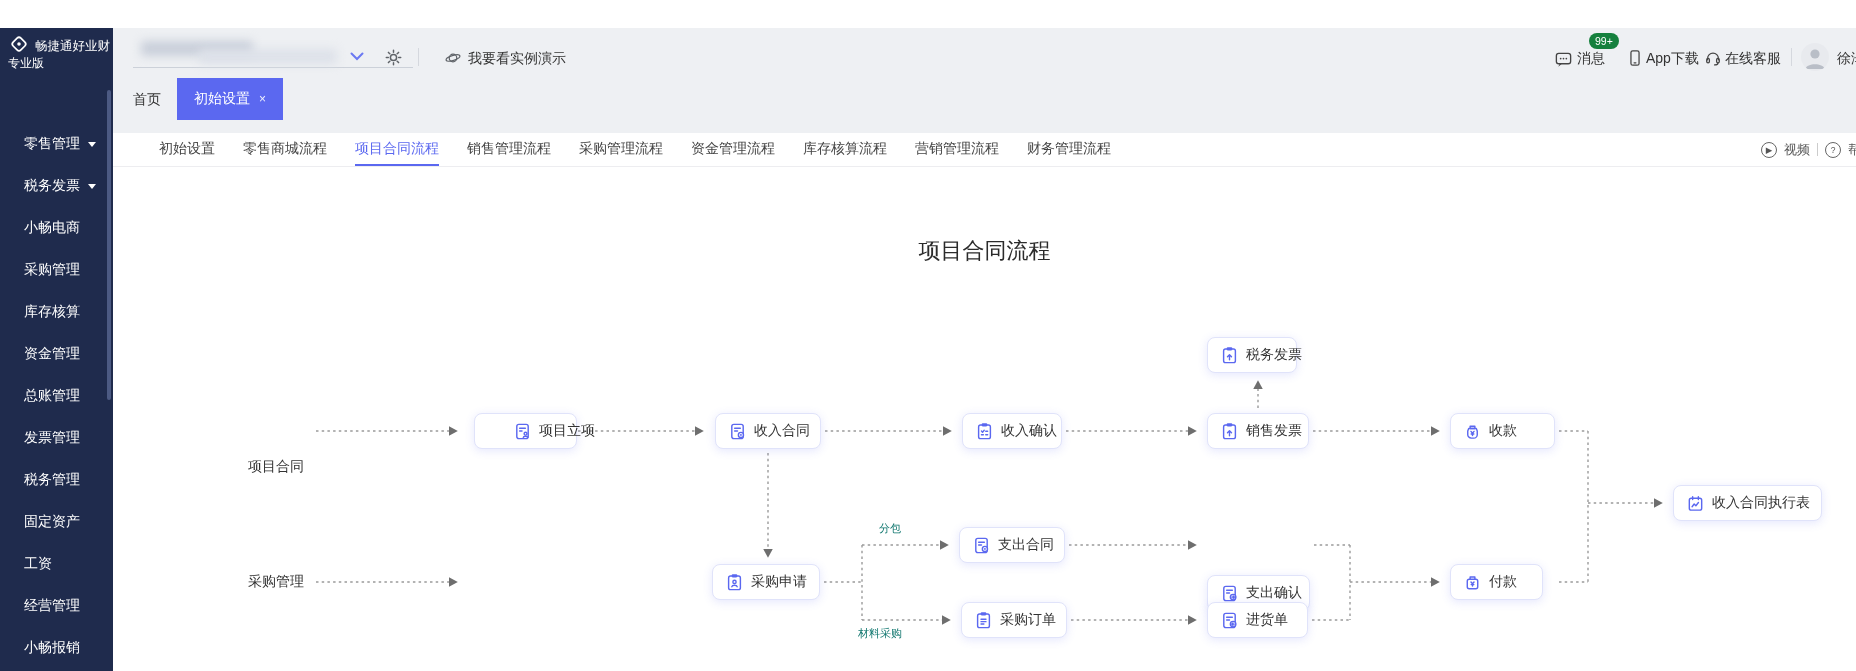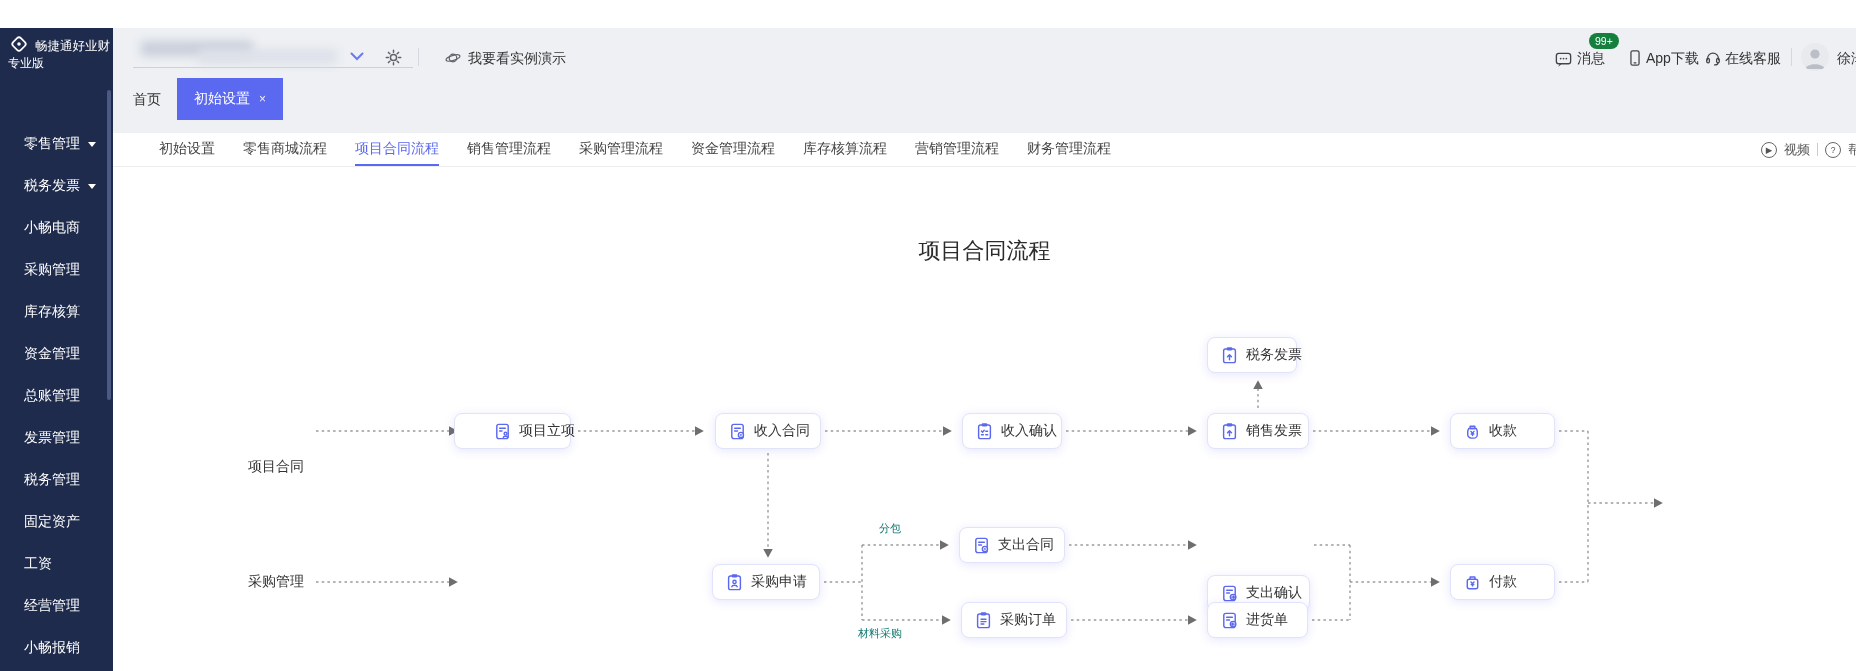--- a/index.html
+++ b/index.html
@@ -246,21 +246,21 @@
       <path d="M1588 431V582"></path>
       <path d="M1588 503H1661" marker-end="url(#arr)"></path>
     </g>
   </svg>
 
   <span class="rowlabel" style="left:248px;top:422px;margin-top:36px;">项目合同</span>
   <span class="rowlabel" style="left:248px;top:573px;">采购管理</span>
   <span class="branchlabel" style="left:879px;top:521px;">分包</span>
   <span class="branchlabel" style="left:858px;top:626px;">材料采购</span>
 
-  <div class="node" style="left:454px;top:413px;width:117px;padding-left:38px;">
+  <div class="node" style="left:474px;top:413px;width:103px;padding-left:38px;">
     <span class="nicon">
       <svg viewBox="0 0 20 20" fill="none" stroke="#5b68f0" stroke-width="1.5" stroke-linecap="round" stroke-linejoin="round">
         <rect x="4" y="2.5" width="12" height="15" rx="2.2"></rect>
           <path d="M7 6.5h6M7 9.5h2.5"></path>
         <circle cx="13.2" cy="12.3" r="1.5"></circle>
           <path d="M10.8 16.2c.3-1.7 4.5-1.7 4.8 0"></path>
       </svg>
     </span>
     <span>项目立项</span>
   </div>
@@ -314,20 +314,30 @@
     <span class="nicon">
       <svg viewBox="0 0 20 20" fill="none" stroke="#5b68f0" stroke-width="1.5" stroke-linecap="round" stroke-linejoin="round">
         <path d="M7.5 4.5h5v2.3h-5z"></path>
         <path d="M6 6.8h8l1 2.6v3.9A3.7 3.7 0 0111.3 17H8.7A3.7 3.7 0 015 13.3V9.4z"></path>
         <path d="M8.4 9.9l1.6 1.9 1.6-1.9M10 11.8v2.5M8.6 12.7h2.8"></path>
       </svg>
     </span>
     <span>收款</span>
   </div>
 
+  <div class="node" style="left:1673px;top:485px;width:149px;">
+    <span class="nicon">
+      <svg viewBox="0 0 20 20" fill="none" stroke="#5b68f0" stroke-width="1.5" stroke-linecap="round" stroke-linejoin="round">
+        <rect x="3.5" y="4.5" width="13" height="12.5" rx="2"></rect>
+          <path d="M7 2.8v3M13 2.8v3"></path>
+        <path d="M6.4 13.4l2.2-2.9 1.8 1.8 2.7-3.3"></path>
+      </svg>
+    </span>
+    <span>收入合同执行表</span>
+  </div>
 
   <div class="node" style="left:712px;top:564px;width:108px;">
     <span class="nicon">
       <svg viewBox="0 0 20 20" fill="none" stroke="#5b68f0" stroke-width="1.5" stroke-linecap="round" stroke-linejoin="round">
         <rect x="3.8" y="3.2" width="12.4" height="14.3" rx="2"></rect>
           <rect x="7" y="1.3" width="6" height="3.4" rx="1.2" fill="#5b68f0" stroke="none"></rect>
         <circle cx="10" cy="9.4" r="1.7"></circle>
           <path d="M7.2 14.4c.4-2 5.2-2 5.6 0"></path>
       </svg>
     </span>
@@ -374,21 +384,21 @@
       <svg viewBox="0 0 20 20" fill="none" stroke="#5b68f0" stroke-width="1.5" stroke-linecap="round" stroke-linejoin="round">
         <rect x="4" y="2.5" width="12" height="15" rx="2.2"></rect>
           <path d="M7 6.5h6M7 9.5h3"></path>
         <circle cx="13.8" cy="13.8" r="2.9" fill="#fff"></circle>
           <path d="M15.1 13.8h-2.6M13.6 12.7l-1.2 1.1 1.2 1.1"></path>
       </svg>
     </span>
     <span>进货单</span>
   </div>
 
-  <div class="node" style="left:1450px;top:564px;width:105px;">
+  <div class="node" style="left:1450px;top:564px;width:93px;">
     <span class="nicon">
       <svg viewBox="0 0 20 20" fill="none" stroke="#5b68f0" stroke-width="1.5" stroke-linecap="round" stroke-linejoin="round">
         <rect x="4.5" y="6.5" width="11" height="10" rx="2"></rect>
           <path d="M7.5 6.5V4.3h5v2.2"></path>
         <path d="M8.4 9.4l1.6 1.9 1.6-1.9M10 11.3v2.5M8.6 12.2h2.8"></path>
       </svg>
     </span>
     <span>付款</span>
   </div>
 

